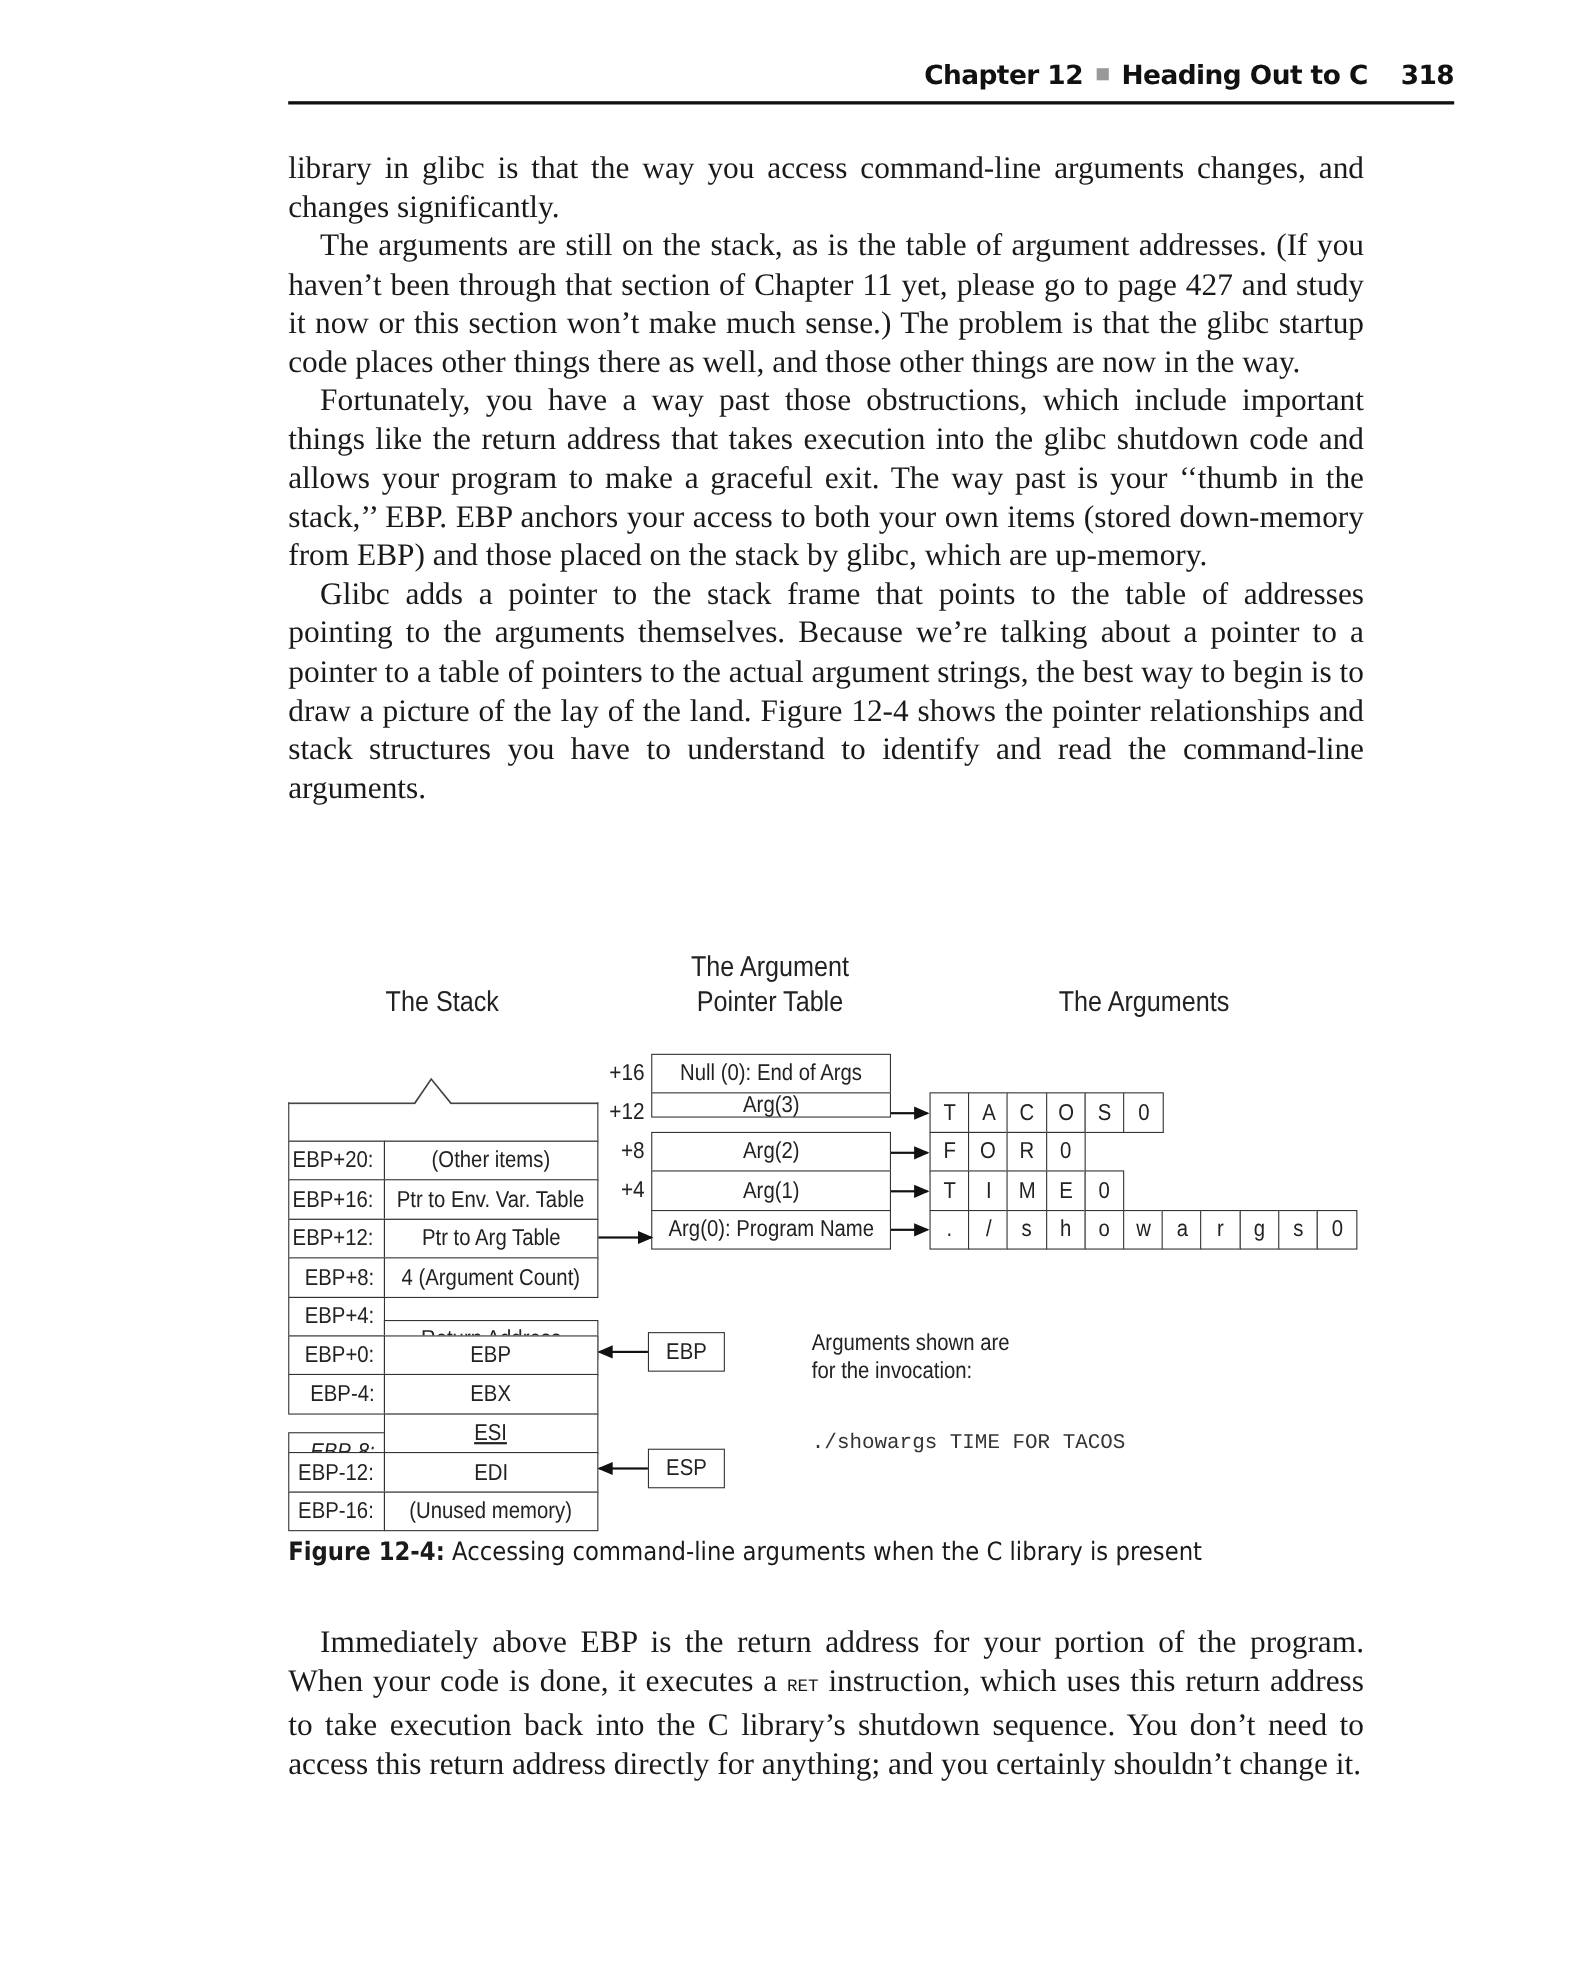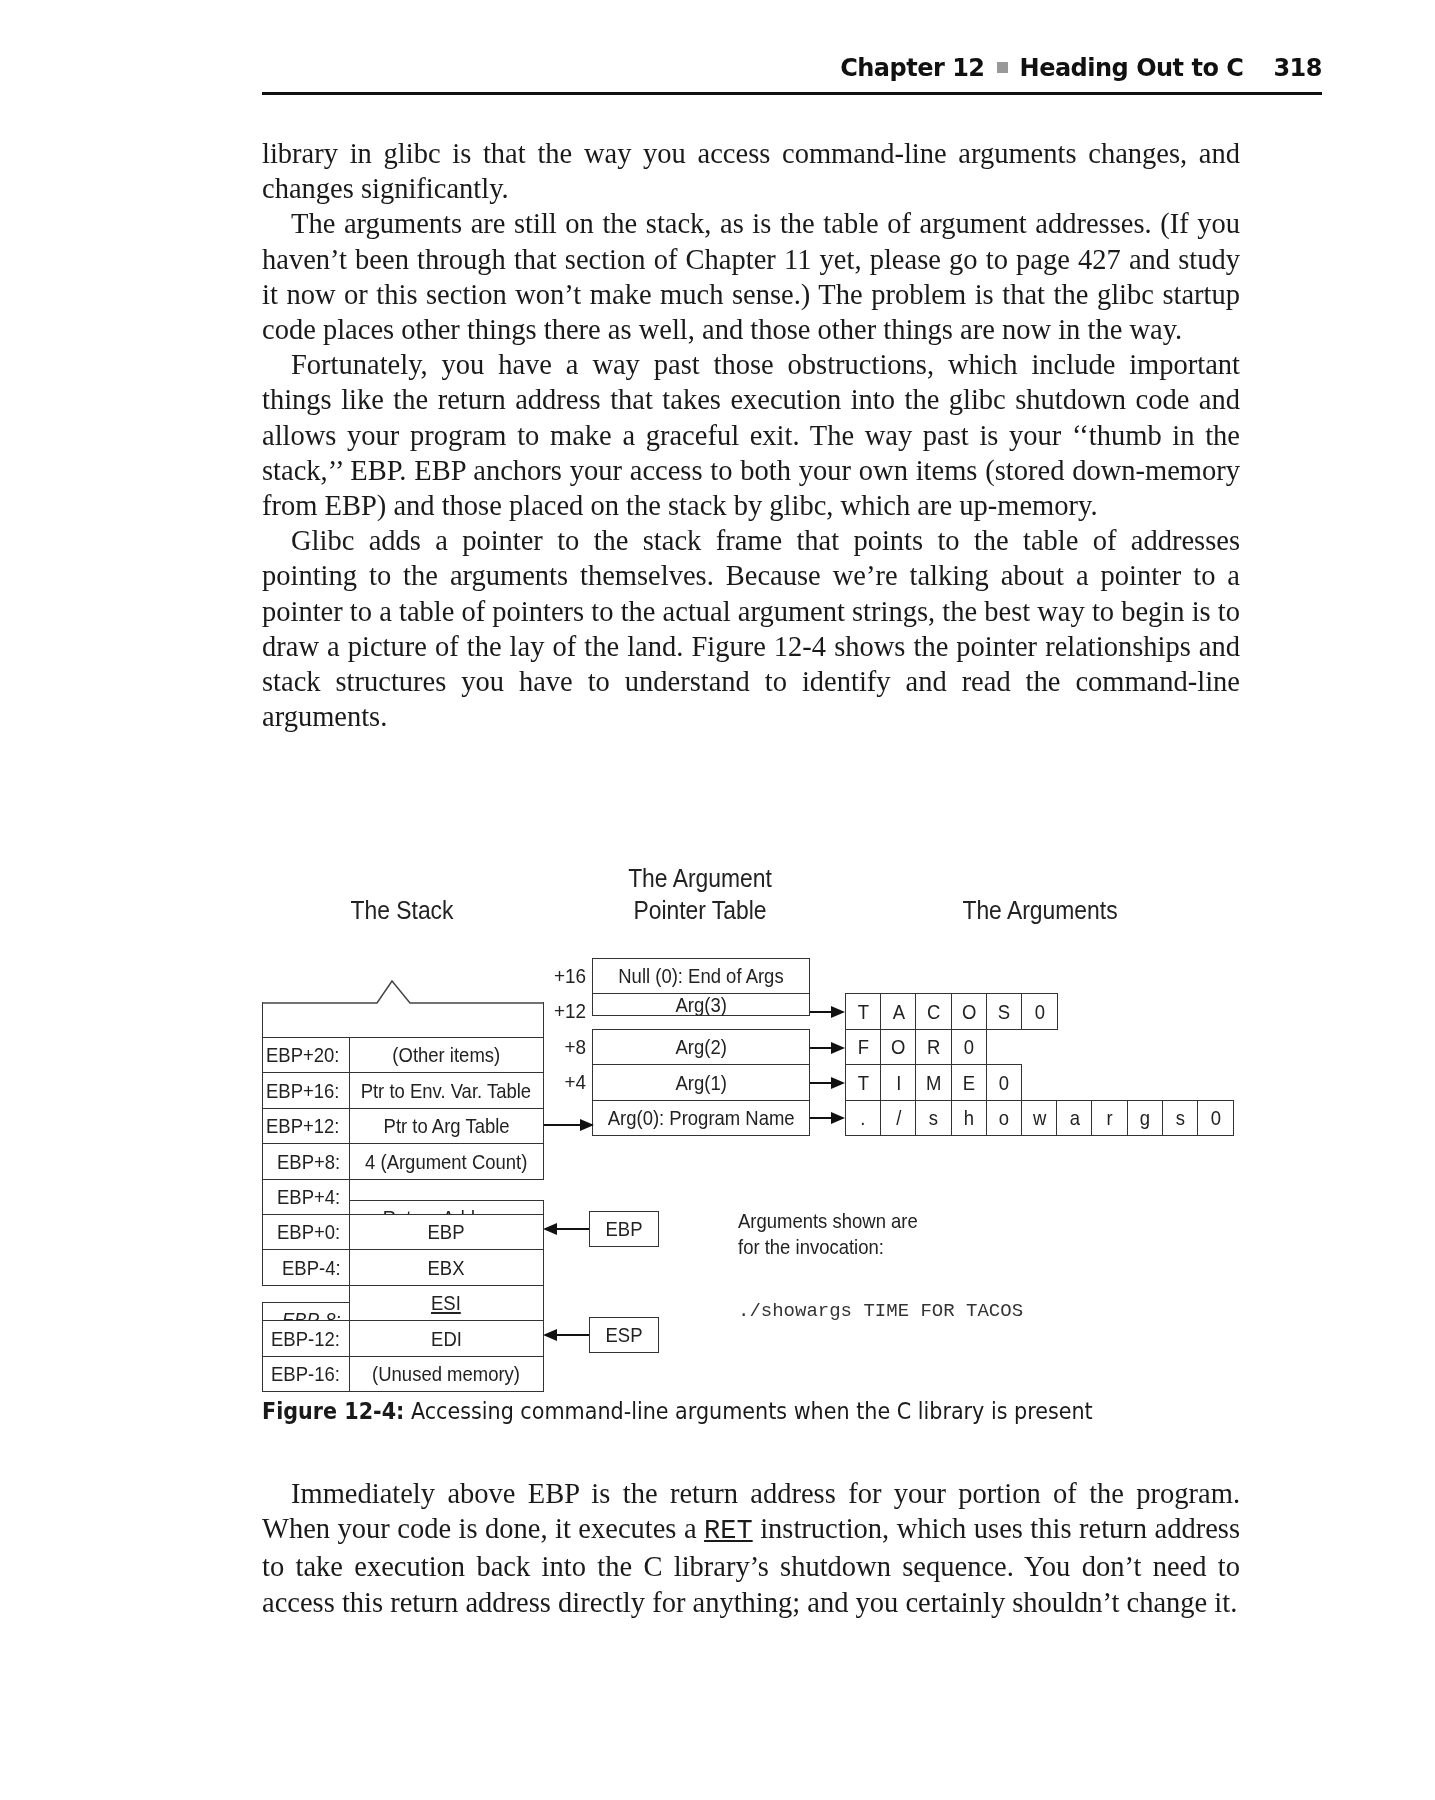--- a/index.html
+++ b/index.html
@@ -5,21 +5,21 @@
   html, body { margin: 0; padding: 0; background: #ffffff; }
   body { width: 1435px; height: 1800px; position: relative; overflow: hidden; color: #1a1a1a; }
   .abs { position: absolute; }
   .header { left: 262px; top: 52px; width: 1060px; height: 40px; border-bottom: 3px solid #111; }
   .header-text { position: absolute; right: 0; top: 2px; font-family: "DejaVu Sans", sans-serif; font-weight: bold; font-size: 24px; letter-spacing: -0.5px; color: #111; white-space: nowrap; }
   .header-text .sq { display: inline-block; width: 11px; height: 11px; background: #999; margin: 0 12px; vertical-align: 3px; }
   .header-text .pg { margin-left: 30px; }
   .body-text { left: 262px; width: 978px; font-family: "Liberation Serif", serif; font-size: 28.5px; line-height: 35.2px; text-align: justify; color: #1a1a1a; }
   .body-text p { margin: 0; }
   .body-text p.ind { text-indent: 29px; }
-  .mono-inline { font-family: "Liberation Mono", monospace; font-size: 27px; text-decoration: underline; }
+  .mono-inline { font-family: "Liberation Mono", monospace; font-size: 16px; }
   .fig { font-family: "Liberation Sans", sans-serif; color: #222; }
   .fig-title { font-size: 26px; text-align: center; line-height: 32px; transform: scaleX(0.88); }
   .box { position: absolute; border: 1.5px solid #333; box-sizing: border-box; background: #fff; font-family: "Liberation Sans", sans-serif; font-size: 21px; color: #222; display: flex; align-items: center; justify-content: center; white-space: nowrap; }
   .box span { display: inline-block; transform: scaleX(0.88); }
   .lbl { justify-content: flex-end; padding-left: 6px; }
   .offset { position: absolute; font-family: "Liberation Sans", sans-serif; font-size: 21px; color: #222; width: 50px; text-align: right; transform: scaleX(0.9); transform-origin: right; }
   .arrow { position: absolute; height: 2px; background: #111; }
   .arrow.right::after { content: ""; position: absolute; right: -2px; top: -5px; border-left: 14px solid #111; border-top: 6px solid transparent; border-bottom: 6px solid transparent; }
   .arrow.left::before { content: ""; position: absolute; left: -2px; top: -5px; border-right: 14px solid #111; border-top: 6px solid transparent; border-bottom: 6px solid transparent; }
   .note { font-family: "Liberation Sans", sans-serif; font-size: 21px; line-height: 26px; color: #222; transform: scaleX(0.88); transform-origin: left; }

